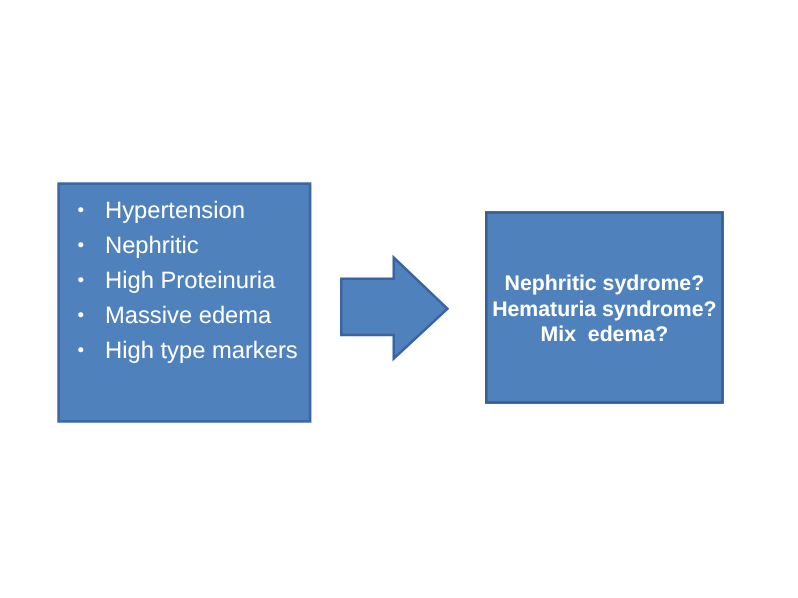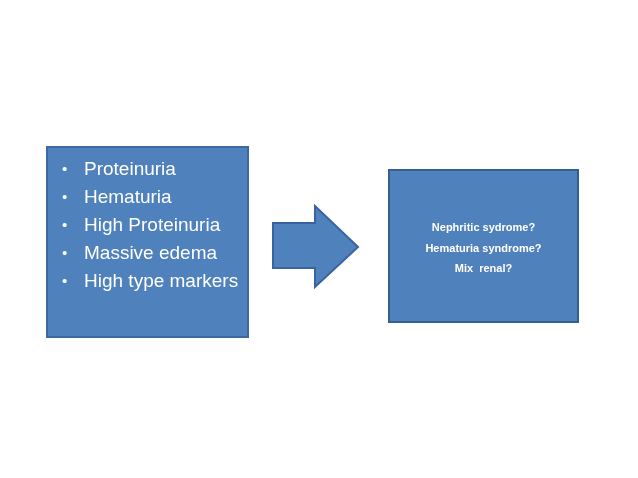--- a/index.html
+++ b/index.html
@@ -71,40 +71,40 @@
     border: 2px solid #365f91;
     display: flex;
     flex-direction: column;
     align-items: center;
     justify-content: center;
     padding-top: 4px;
   }
   .diagnosis-box .dx-line {
     color: #ffffff;
     font-weight: bold;
-    font-size: 11px;
+    font-size: 17px;
     line-height: 20.5px;
     text-align: center;
     white-space: pre-wrap;
   }
 </style>
 </head>
 <body>
 
 <div id="slide">
 
   <div class="symptoms-box">
     <ul class="symptoms-list">
       <li>
         <span class="bullet">•</span>
-        <span class="item-text">Proteinuria</span>
+        <span class="item-text">Hypertension</span>
       </li>
       <li>
         <span class="bullet">•</span>
-        <span class="item-text">Hematuria</span>
+        <span class="item-text">Nephritic</span>
       </li>
       <li>
         <span class="bullet">•</span>
         <span class="item-text">High Proteinuria</span>
       </li>
       <li>
         <span class="bullet">•</span>
         <span class="item-text">Massive edema</span>
       </li>
       <li>
@@ -114,16 +114,16 @@
     </ul>
   </div>
 
   <svg class="flow-arrow" viewBox="0 0 88 86" xmlns="http://www.w3.org/2000/svg">
     <polygon points="1,19 43,19 43,2 86,43 43,83 43,64 1,64" fill="#4f81bd" stroke="#3a64a1" stroke-width="2" stroke-linejoin="miter"></polygon>
   </svg>
 
   <div class="diagnosis-box">
     <div class="dx-line">Nephritic sydrome?</div>
     <div class="dx-line">Hematuria syndrome?</div>
-    <div class="dx-line">Mix  renal?</div>
+    <div class="dx-line">Mix  edema?</div>
   </div>
 
 </div>
 
 </body></html>

